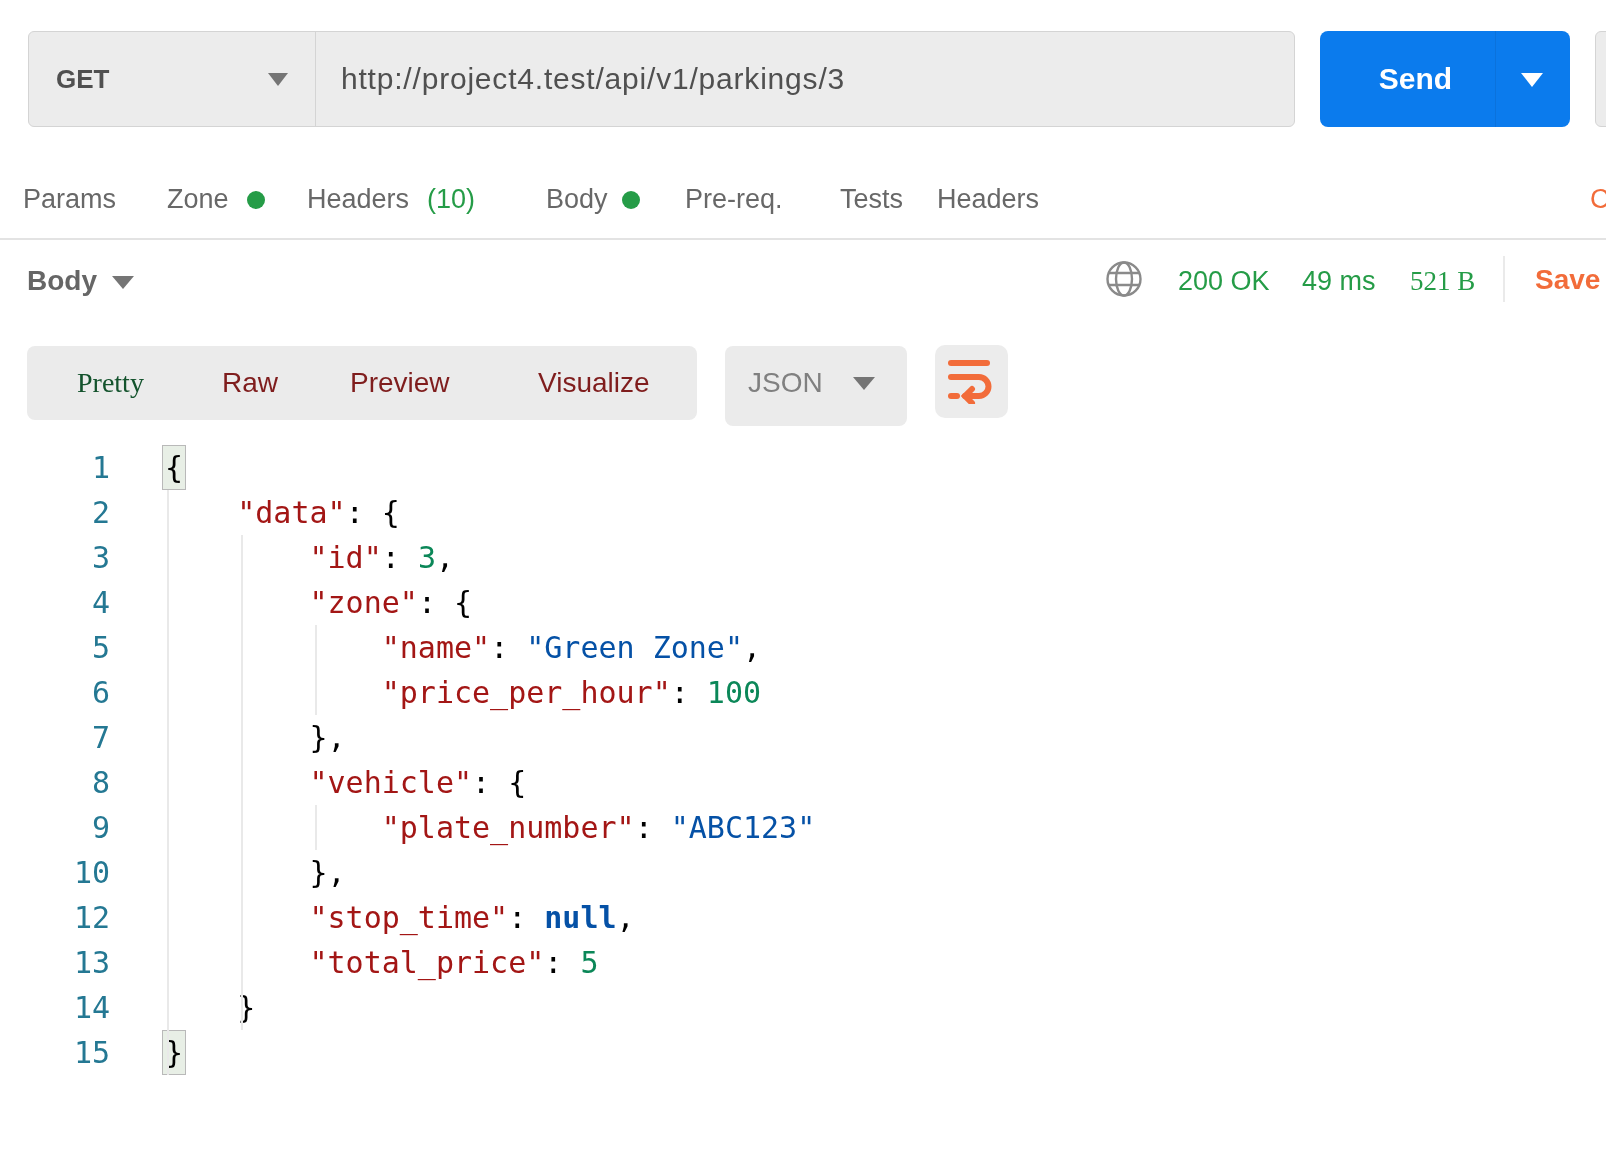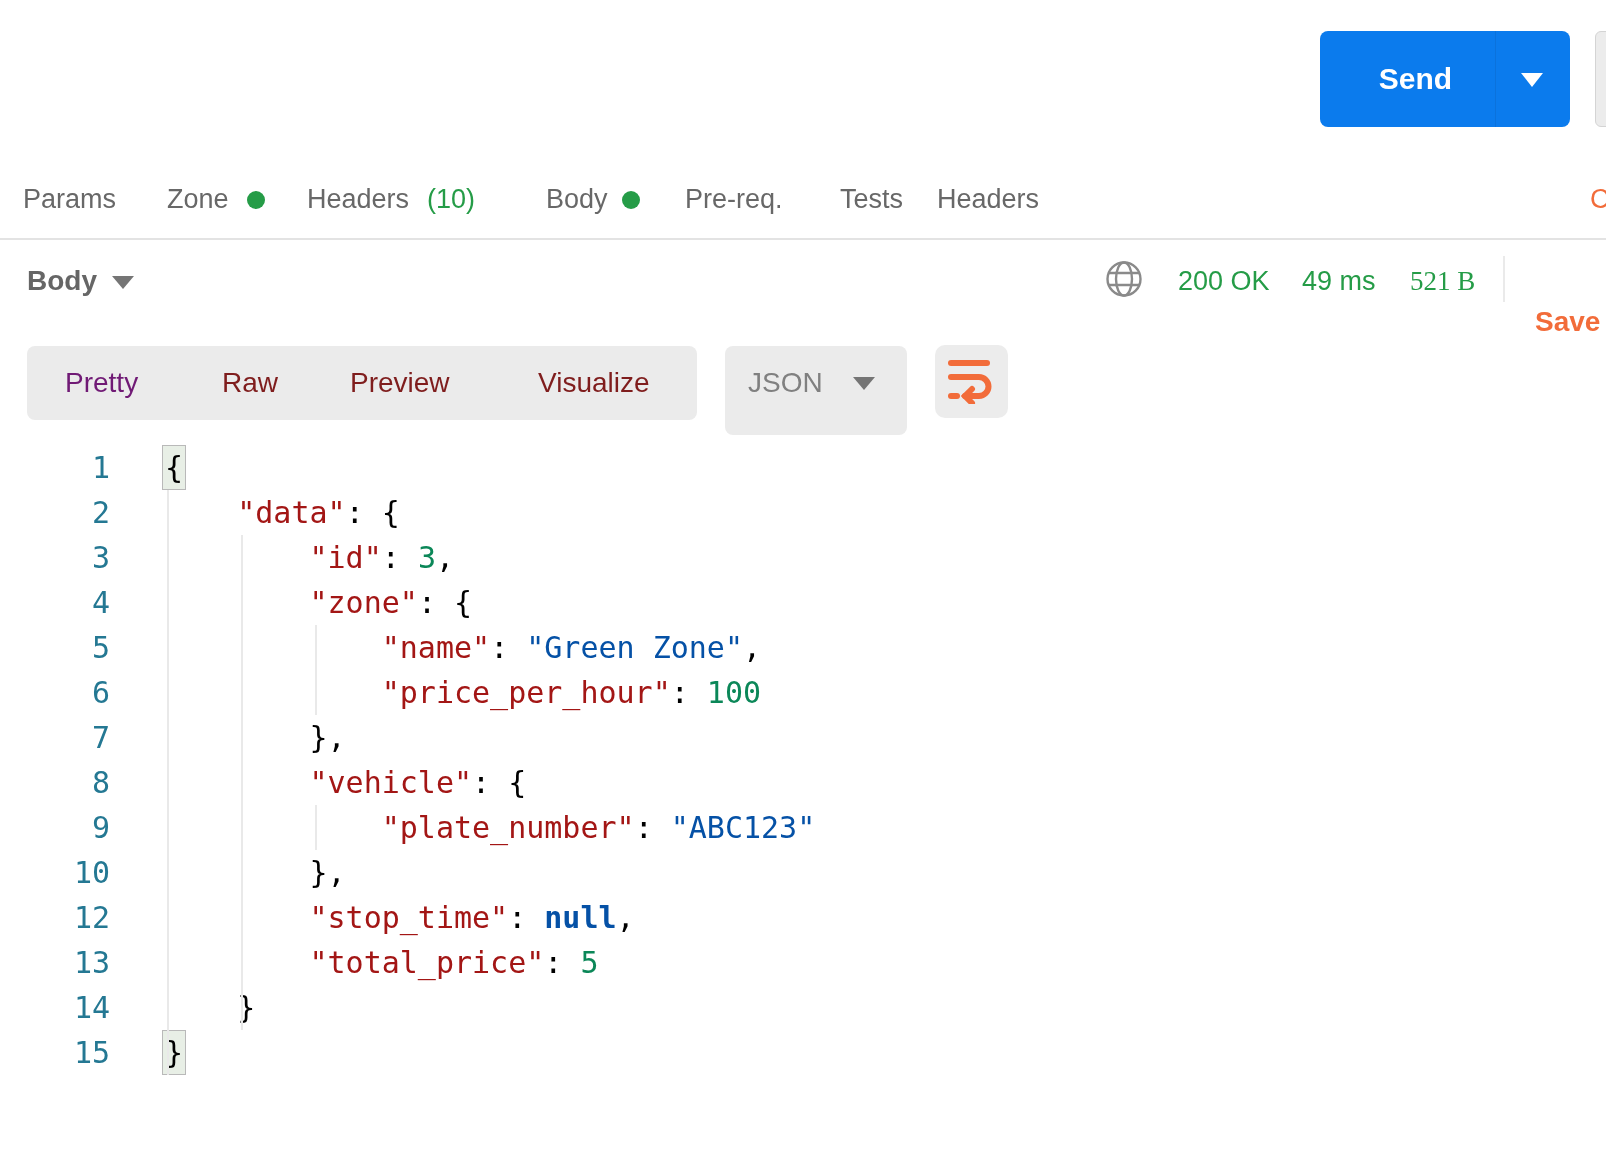--- a/index.html
+++ b/index.html
@@ -26,30 +26,30 @@
   .cookies { color:#f26c3a; }
   .tab-sep { position:absolute; top:238px; left:0; width:1606px; height:2px; background:#e3e3e3; }
 
   
   .resp-body-label { position:absolute; left:27px; top:264px; font-size:28px; font-weight:600; color:#666; line-height:34px; }
   .resp-body-caret { position:absolute; left:112px; top:276px; width:0; height:0; border-left:11px solid transparent; border-right:11px solid transparent; border-top:13px solid #757575; }
   .globe { position:absolute; left:1105px; top:260px; }
   .status-item { position:absolute; top:264px; font-size:27px; color:#259c47; line-height:34px; }
   .st-code { left:1178px; } .st-time { left:1302px; } .st-size { left:1410px;font-family:Liberation Serif, serif; }
   .resp-divider { position:absolute; left:1503px; top:256px; width:2px; height:46px; background:#eaeaea; }
-  .save { position:absolute; left:1535px; top:263px; font-size:28px; font-weight:700; color:#f26c3a; line-height:34px;margin-top:42px; }
+  .save { position:absolute; left:1535px; top:263px; font-size:28px; font-weight:700; color:#f26c3a; line-height:34px; }
 
   
   .seg { position:absolute; left:27px; top:346px; width:670px; height:74px; background:#ebebeb; border-radius:8px; }
   .seg-item { position:absolute; top:0; line-height:74px; font-size:28px; color:#7f1d1d; }
-  .seg-pretty { left:38px; color:#701a75; }
+  .seg-pretty { left:50px; color:#14532d;font-family:Liberation Serif, serif; }
   .seg-raw { left:195px; }
   .seg-preview { left:323px; }
   .seg-visualize { left:511px; }
-  .json-box { position:absolute; left:725px; top:346px; width:182px; height:89px; background:#ebebeb; border-radius:8px; }
+  .json-box { position:absolute; left:725px; top:346px; width:182px; height:80px; background:#ebebeb; border-radius:8px; }
   .json-label { position:absolute; left:23px; top:0; line-height:74px; font-size:28px; color:#808080; }
   .json-caret { position:absolute; left:128px; top:31px; width:0; height:0; border-left:11px solid transparent; border-right:11px solid transparent; border-top:13px solid #757575; }
   .wrap-btn { position:absolute; left:935px; top:345px; width:73px; height:73px; background:#ececec; border-radius:10px; }
 
   
   .code { position:absolute; left:0; top:445px; width:1606px; font-family:"DejaVu Sans Mono", monospace; font-size:30px; line-height:45px; }
   .code-row { display:flex; height:45px; }
   .ln { width:110px; text-align:right; color:#247893; flex:none; }
   .src { padding-left:55px; white-space:pre; color:#000; }
   .k { color:#a31615; }
@@ -62,20 +62,27 @@
   .g1 { left:167px; top:490px; height:585px; }
   .g2 { left:241px; top:535px; height:495px; }
   .g3 { left:315px; top:625px; height:90px; }
   .g4 { left:315px; top:805px; height:45px; }
 </style>
 </head>
 <body>
 
 <div id="app">
 
+  <div class="urlbar">
+    <div class="method">
+      <span class="method-label">GET</span>
+      <span class="method-caret"></span>
+    </div>
+    <span class="url-text">http://project4.test/api/v1/parkings/3</span>
+  </div>
   <div class="send-btn">
     <span class="send-label">Send</span>
     <span class="send-divider"></span>
     <span class="send-caret"></span>
   </div>
   <div class="clipped-btn"></div>
 
   <div class="req-tabs">
     <span class="req-tab" style="left:23px">Params</span>
     <span class="req-tab" style="left:167px">Zone</span>

